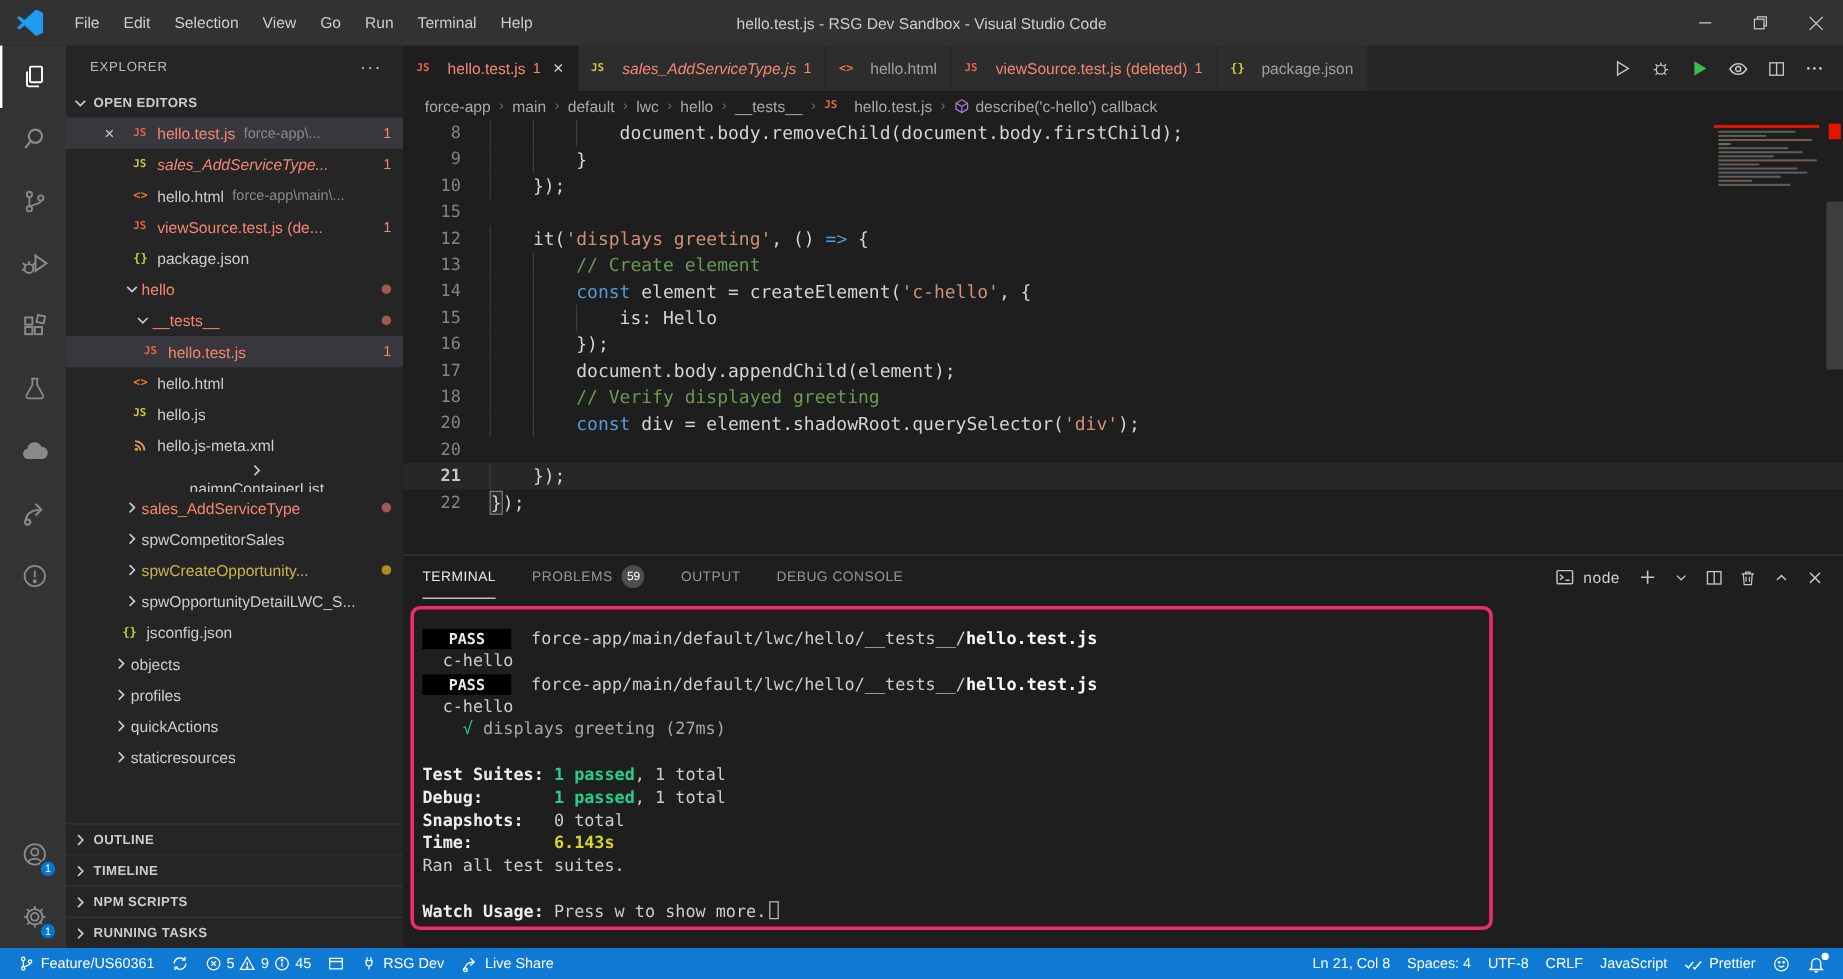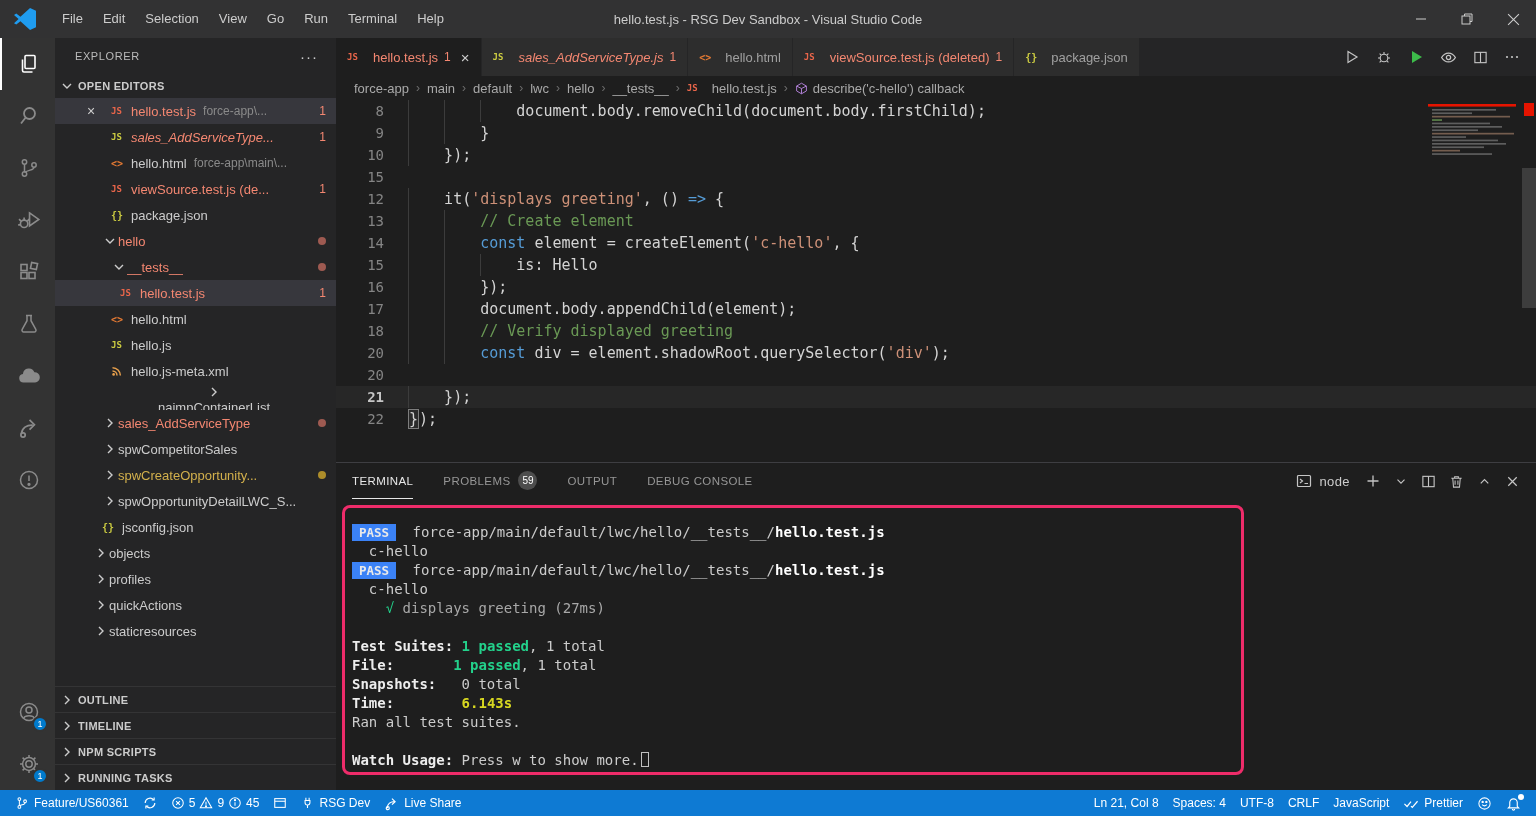--- a/index.html
+++ b/index.html
@@ -88,21 +88,21 @@
   .shell-name{font-size:13px;color:#cccccc;margin:0 2px}
   .term{flex:1;padding:24px 0 0 16px;font-family:"DejaVu Sans Mono",monospace;font-size:14px;line-height:19px}
   .tl{white-space:pre;height:19px}
   .tt{color:#cccccc}
   .ttb{color:#ffffff;font-weight:bold}
   .ttlb{color:#ededed;font-weight:bold}
   .ttg{color:#23d18b;font-weight:bold}
   .tty{color:#d7d721;font-weight:bold}
   .ttchk{color:#23d18b}
   .ttdim{color:#a8a8a8}
-  .badge-pass{background:#3b82f6;color:#e9e9e9;font-weight:bold;padding:1px 7px;margin-right:8px;font-size:12.5px}
+  .badge-pass{background:#000000;color:#e9e9e9;font-weight:bold;padding:1px 22px;margin-right:8px;font-size:12.5px}
   .ttcur{display:inline-block;width:8px;height:15px;border:1px solid #c0c0c0;vertical-align:-2px;margin-left:2px}
   .annotation{position:absolute;left:6px;top:42px;width:902px;height:270px;border:3px solid #ee2c6a;border-radius:8px;pointer-events:none}
 
   
   .statusbar{height:26px;background:#0e7ad3;display:flex;align-items:center;color:#ffffff;font-size:12px;padding:0 8px}
   .sb-item{display:flex;align-items:center;gap:5px;padding:0 7px;height:100%;white-space:nowrap}
   .sb-right{margin-left:auto;display:flex;height:100%}
   .sb-cluster{display:flex;align-items:center;gap:4px}
   .bell-wrap{position:relative}
   .bell-dot{position:absolute;top:-2px;right:-3px;width:6px;height:6px;border-radius:50%;background:#ffffff}
@@ -731,21 +731,21 @@
           </div>
         </div>
       <div class="term" id="term">
           <div class="tl"><span class="badge-pass">PASS</span><span class="tt"> force-app/main/default/lwc/hello/__tests__/</span><span class="ttb">hello.test.js</span></div>
           <div class="tl"><span class="tt">  c-hello</span></div>
           <div class="tl"><span class="badge-pass">PASS</span><span class="tt"> force-app/main/default/lwc/hello/__tests__/</span><span class="ttb">hello.test.js</span></div>
           <div class="tl"><span class="tt">  c-hello</span></div>
           <div class="tl"><span class="tt">    </span><span class="ttchk">√</span><span class="ttdim"> displays greeting (27ms)</span></div>
           <div class="tl"></div>
           <div class="tl"><span class="ttlb">Test Suites:</span><span class="tt"> </span><span class="ttg">1 passed</span><span class="tt">, 1 total</span></div>
-          <div class="tl"><span class="ttlb">File:</span><span class="tt">       </span><span class="ttg">1 passed</span><span class="tt">, 1 total</span></div>
+          <div class="tl"><span class="ttlb">Debug:</span><span class="tt">       </span><span class="ttg">1 passed</span><span class="tt">, 1 total</span></div>
           <div class="tl"><span class="ttlb">Snapshots:</span><span class="tt">   0 total</span></div>
           <div class="tl"><span class="ttlb">Time:</span><span class="tt">        </span><span class="tty">6.143s</span></div>
           <div class="tl"><span class="tt">Ran all test suites.</span></div>
           <div class="tl"></div>
           <div class="tl"><span class="ttlb">Watch Usage:</span><span class="tt"> Press w to show more.</span><span class="ttcur"></span></div>
         </div>
       <div class="annotation"></div>
     </div>
   </div>
 </div>

